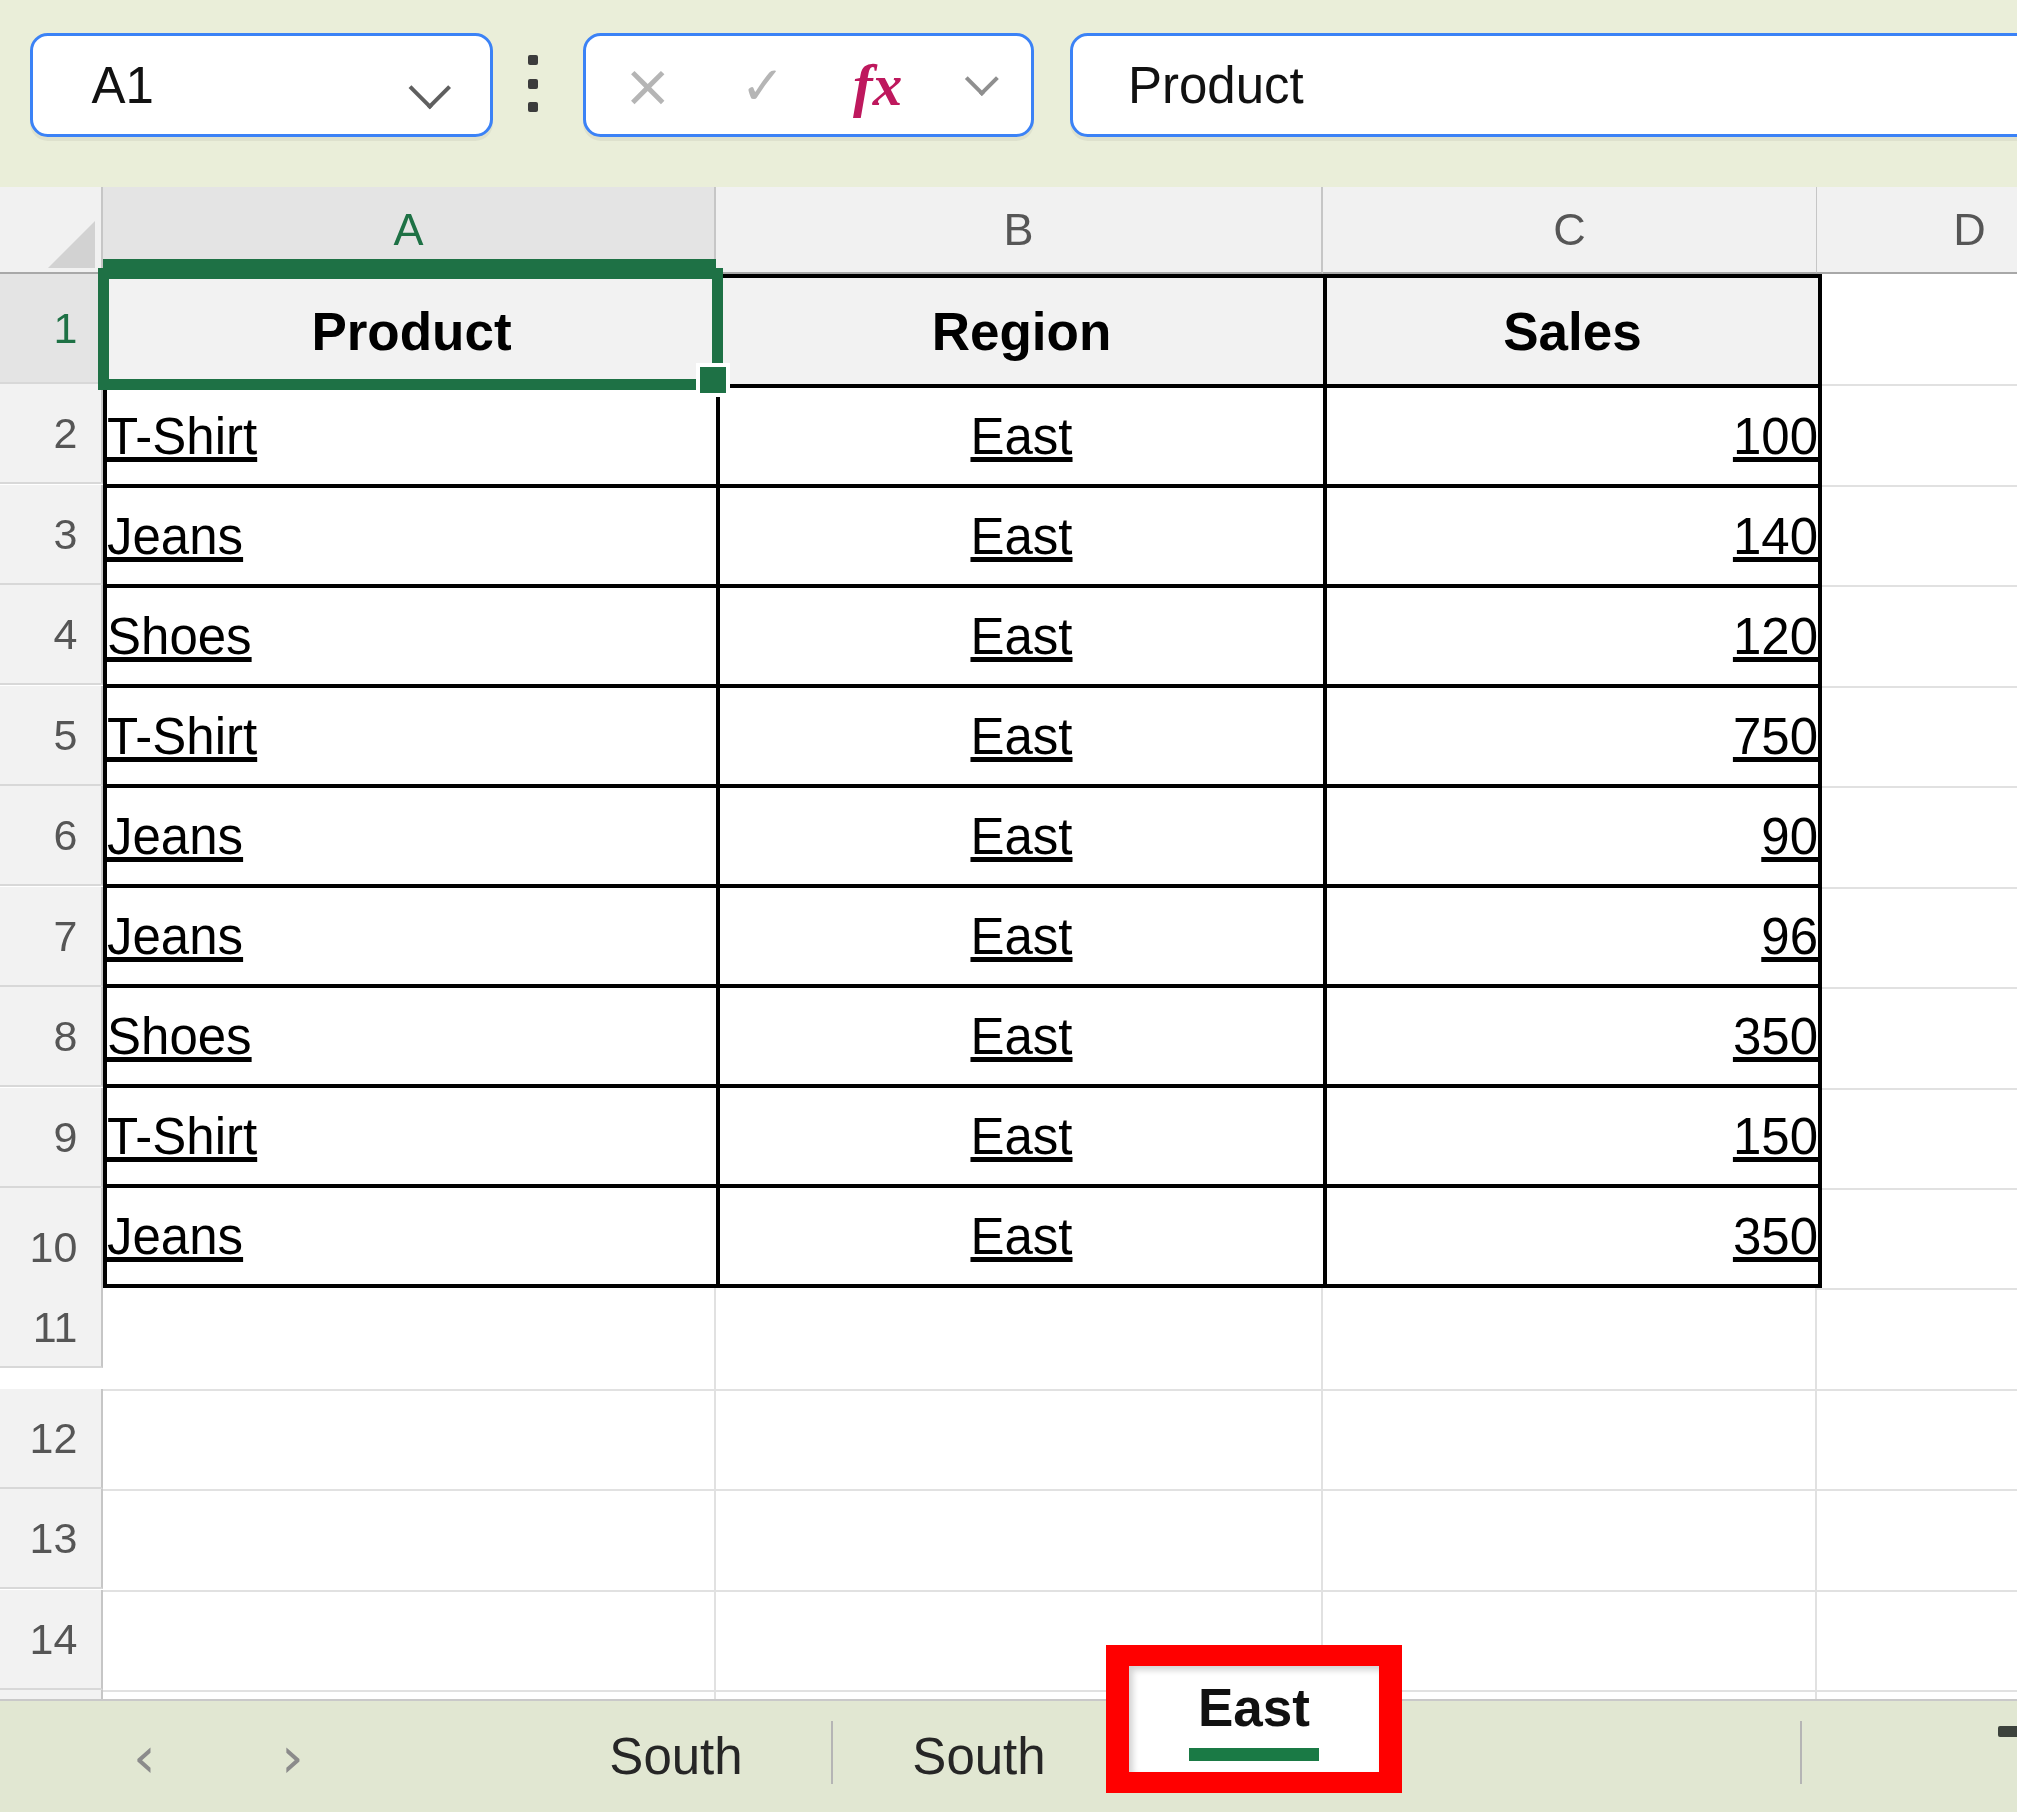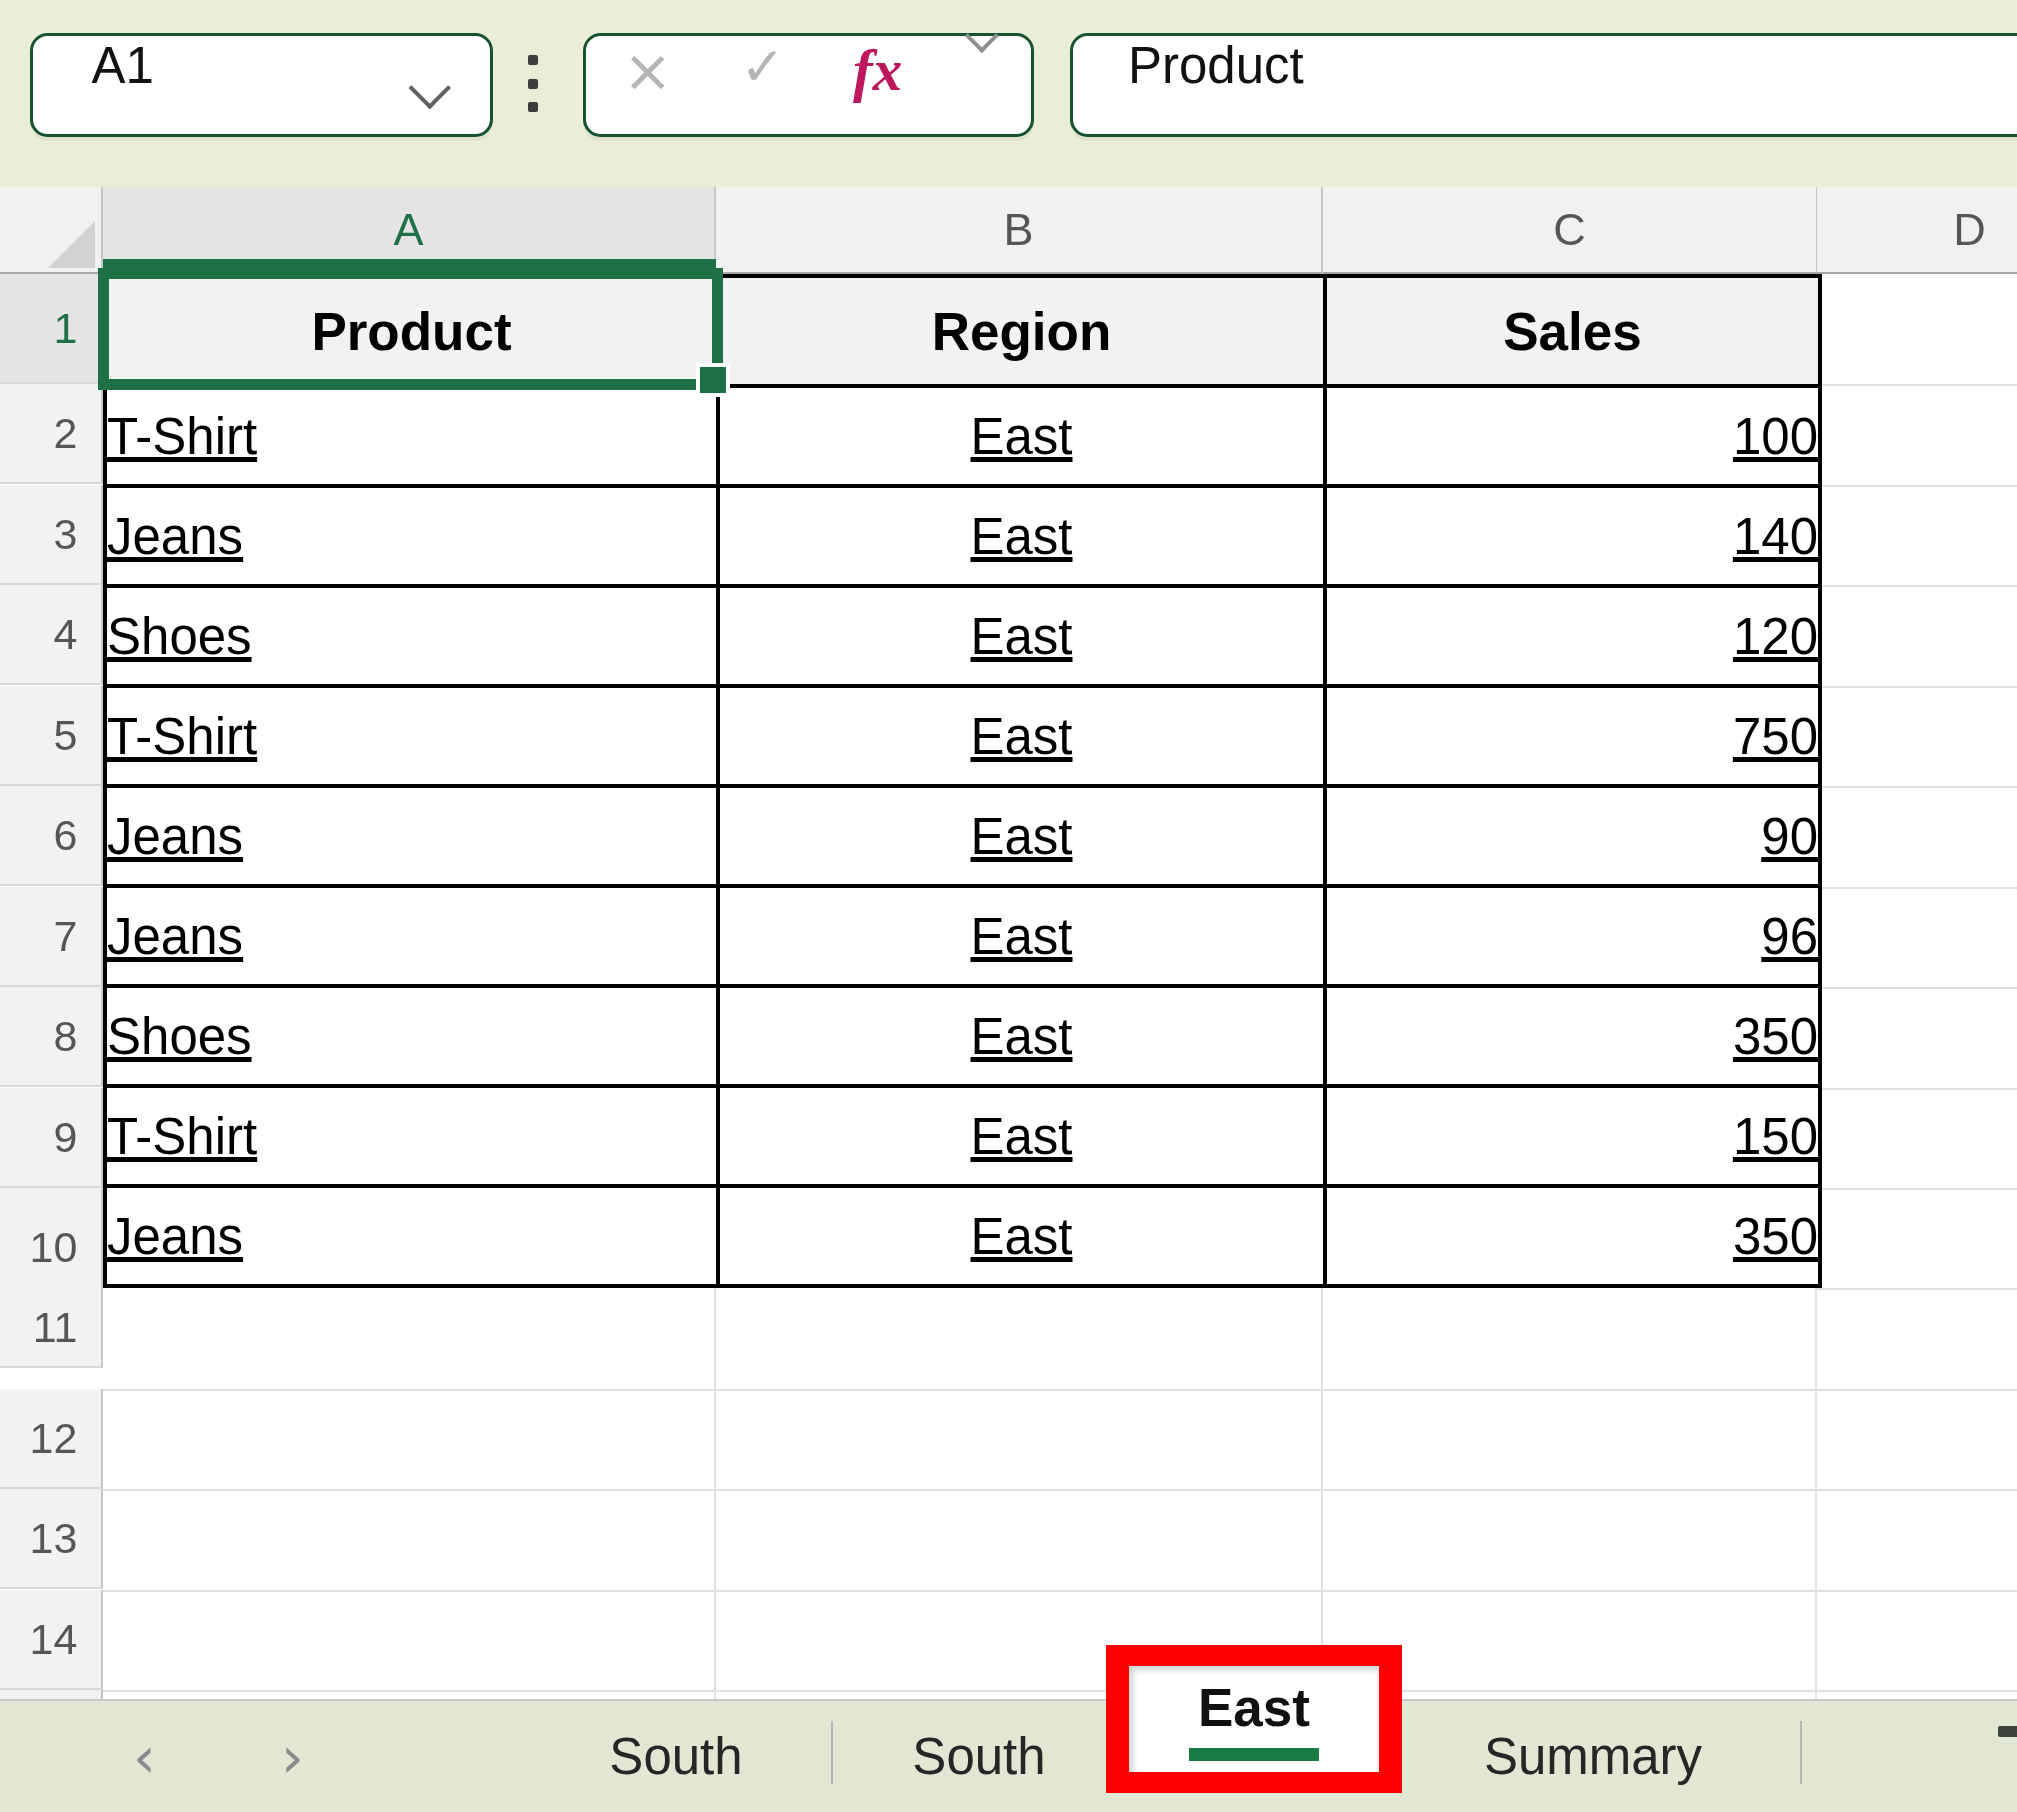--- a/index.html
+++ b/index.html
@@ -4,22 +4,22 @@
 <style>
   html,body{margin:0;padding:0;background:#fff;}
   #screen{
     position:relative;width:2017px;height:1813px;overflow:hidden;
     background:#ffffff;font-family:"Liberation Sans",sans-serif;
     -webkit-font-smoothing:antialiased;
   }
   
   .topbar{position:absolute;left:0;top:0;width:2017px;height:187px;background:#eaeed9;}
   .inputbox{
-    position:absolute;background:#fff;border:3px solid #14532d;border-radius:17.7px;
-    box-shadow:0 3.9px 0 rgba(0,0,0,0.05);box-sizing:border-box;display:flex;align-items:flex-start;
+    position:absolute;background:#fff;border:3px solid #3b82f6;border-radius:17.7px;
+    box-shadow:0 3.9px 0 rgba(0,0,0,0.05);box-sizing:border-box;display:flex;align-items:center;
   }
   .name-box{left:29.6px;top:33px;width:463px;height:104px;}
   .name-box .val{font-size:51px;color:#111;padding-left:59px;}
   .chev{width:25.6px;height:25.6px;border-right:4.9px solid #5f5f5f;border-bottom:4.9px solid #5f5f5f;
         transform:rotate(45deg);margin-top:-11.8px;}
   .chev.small{width:19.7px;height:19.7px;border-color:#8f8f8f;}
   .name-box .chev{position:absolute;right:45px;top:49px;}
   .dots-sep{position:absolute;left:528px;top:55px;display:flex;flex-direction:column;gap:13.8px;}
   .dots-sep i{width:9.9px;height:9.9px;background:#3c3c3c;border-radius:2px;}
   .fx-box{left:583px;top:33px;width:451px;height:104px;padding:0 37px;justify-content:space-between;}
@@ -225,21 +225,20 @@
 
   <div class="sel-box">
     <span class="handle"></span>
   </div>
 
   <div class="tabbar">
     <div class="nav-arrow" style="left:110px;">‹</div>
     <div class="nav-arrow" style="left:258px;">›</div>
     <div class="tab-label" style="left:553px;width:246px;">South</div>
     <div class="tab-label" style="left:856px;width:246px;">South</div>
-    <div class="tab-label" style="left:1455px;width:276px;">Summary</div>
   </div>
   <div class="tab-sep" style="left:831px;"></div>
   <div class="tab-sep" style="left:1800px;"></div>
   <div class="add-sheet"></div>
 
   <div class="red-annot">
     <div class="active-tab">
       <span class="lbl">East</span>
       <span class="underline"></span>
     </div>

